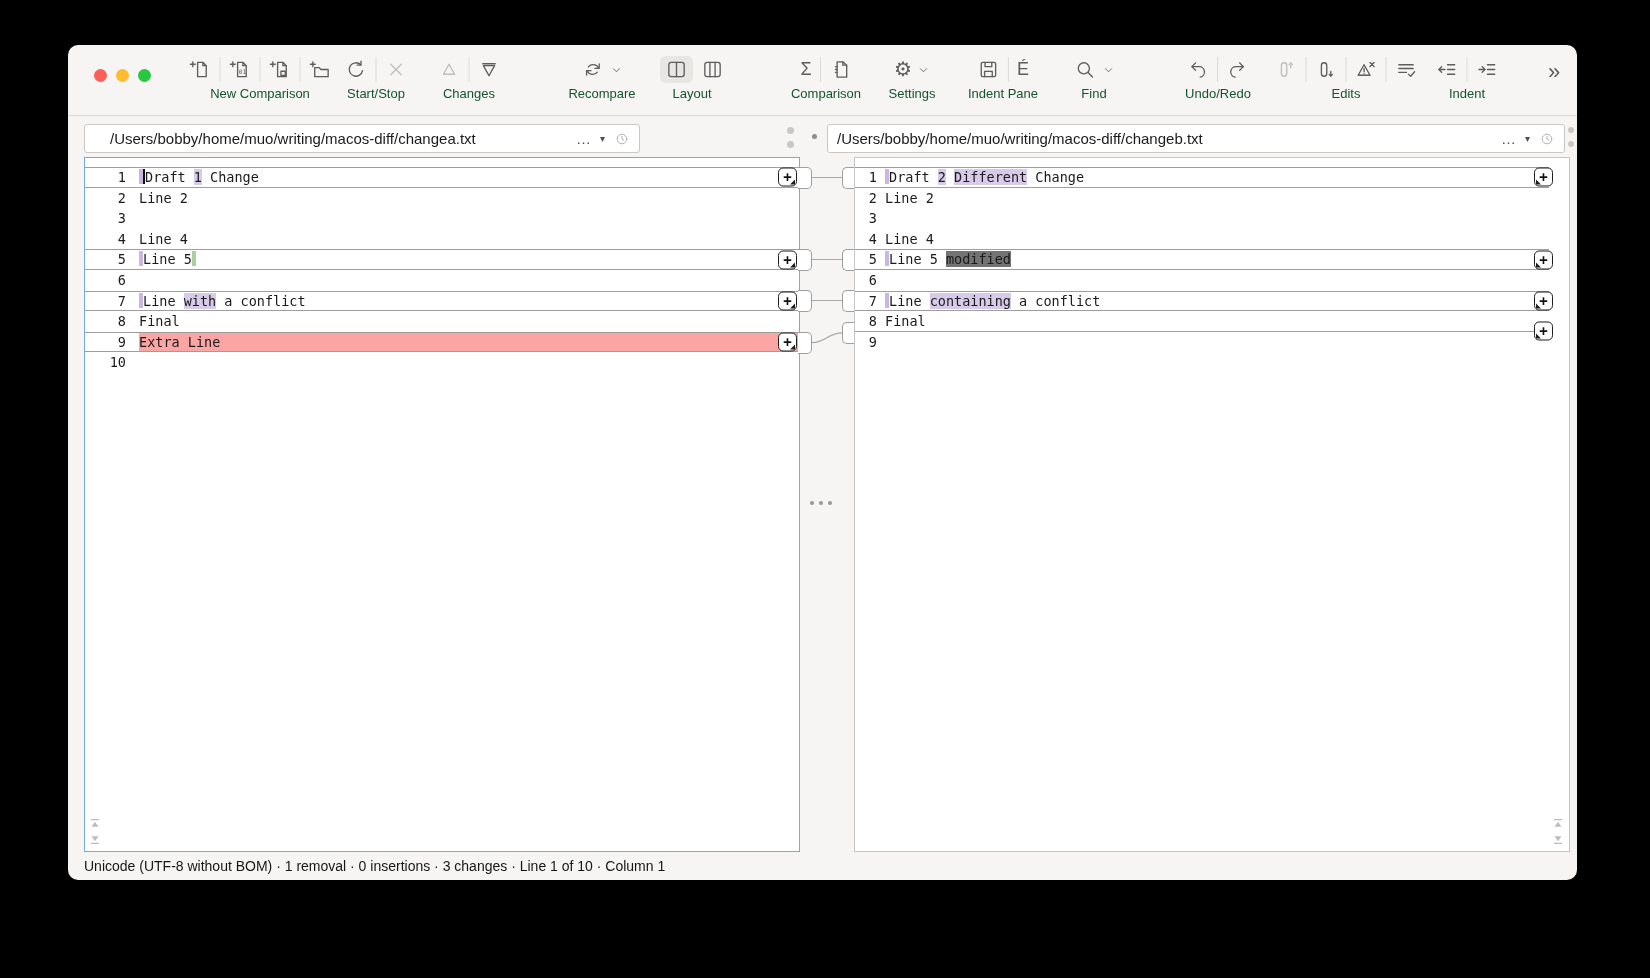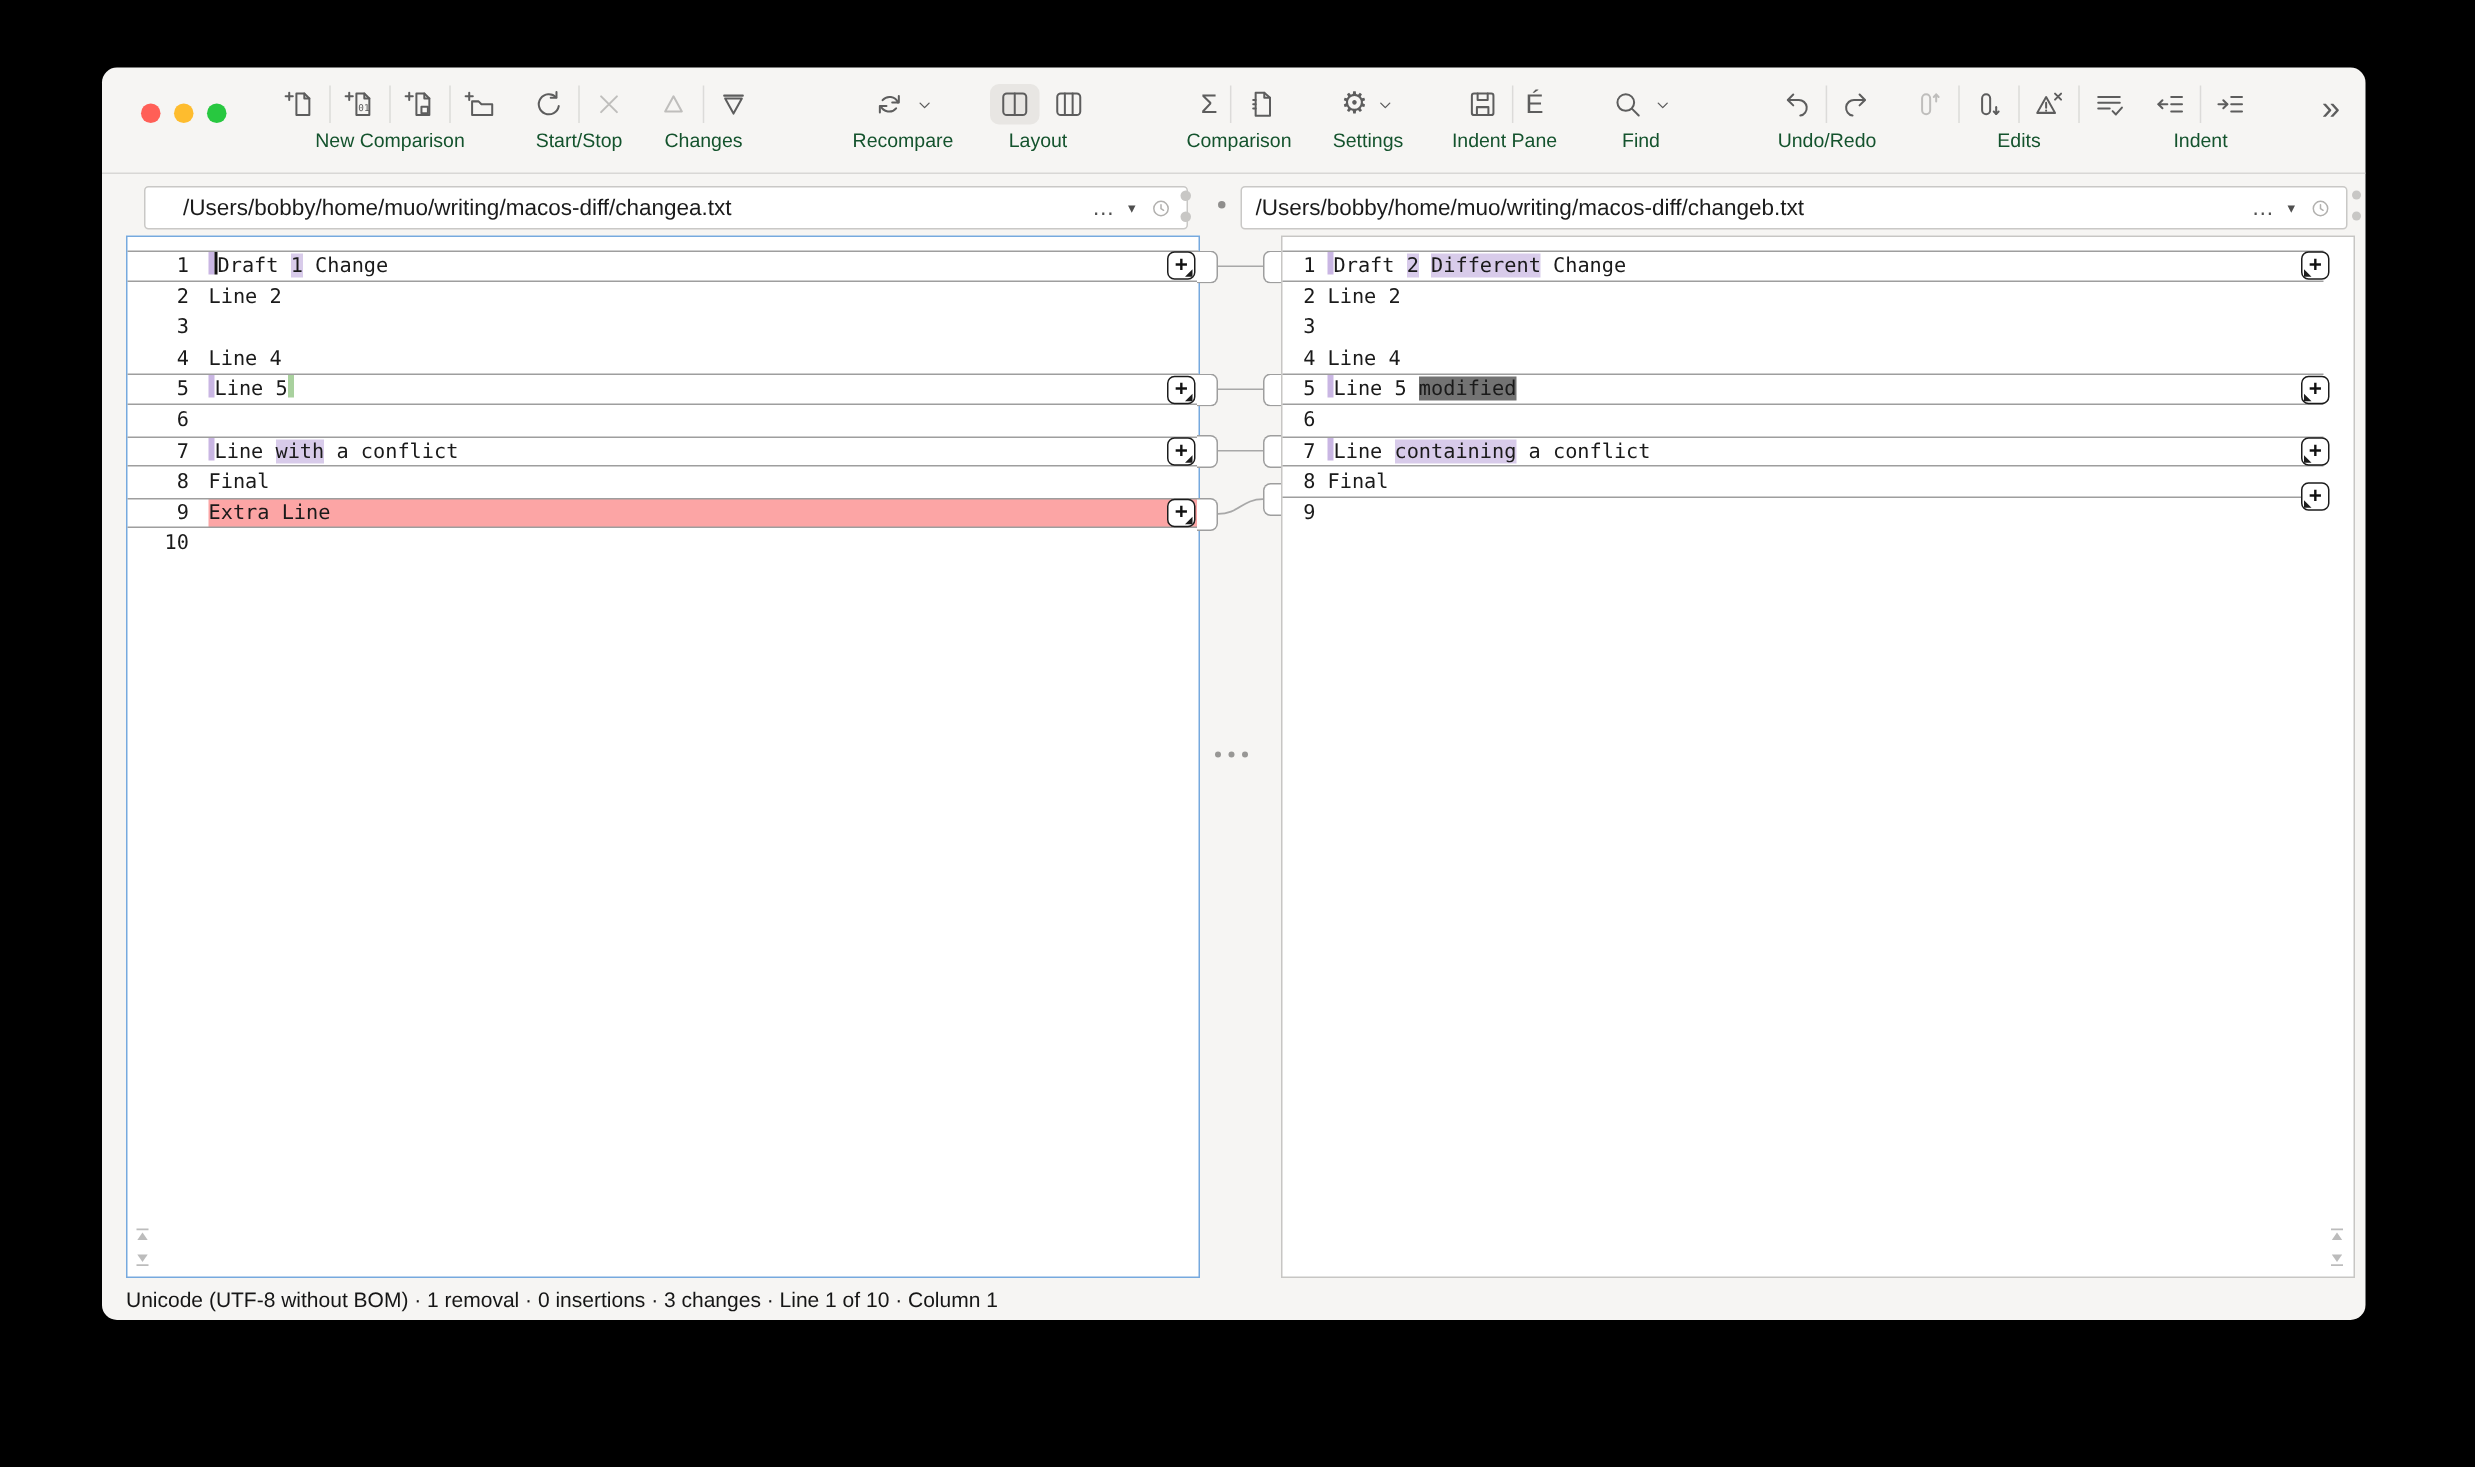--- a/index.html
+++ b/index.html
@@ -25,21 +25,21 @@
   .selbg{background:#e8e6e3;border-radius:6px;padding:2px 5px;}
   .txtico{font-size:18px;line-height:23px;color:#5d5d5d;}
   .txtico.gearg{font-size:20px;}
   .ovflow{position:absolute;left:1486px;top:14px;transform:translateX(-50%);font-size:22px;
           color:#5d5d5d;background:none;border:none;padding:0;cursor:default;}
 
   
   .pathrow{position:relative;height:41px;}
   .pathbox{position:absolute;top:8px;height:29px;background:#fff;border:1px solid #c9c8c6;
            border-radius:3px;display:flex;align-items:center;box-sizing:border-box;padding:0 9px;}
-  .pathbox.leftbox{left:28px;width:696px;padding-left:25px;}
+  .pathbox.leftbox{left:16px;width:556px;padding-left:25px;}
   .pathbox.rightbox{left:759px;width:738px;}
   .ptext{font-size:15px;color:#1b1b1b;flex:1;white-space:nowrap;overflow:hidden;}
   .pmore{color:#4f4f4f;font-size:15px;margin-right:9px;}
   .pcaret{color:#4f4f4f;font-size:10px;margin-right:9px;}
   .phist svg{width:16px;height:16px;stroke:#b2b1af;fill:none;stroke-width:1.5;
              stroke-linecap:round;display:block;}
   .hdot{position:absolute;border-radius:50%;background:#c8c7c5;}
   .hdot.d1{left:719px;top:11px;width:7px;height:7px;}
   .hdot.d2{left:719px;top:25px;width:7px;height:7px;}
   .hdot.single{left:744px;top:18px;width:5px;height:5px;background:#8f8e8c;}
@@ -156,21 +156,21 @@
               <span>
                 <svg class="tico" viewBox="0 0 24 24">
                   <path d="M6.5 19.5V10h4.5l2 2h7.5v7.5z"></path>
                   <path d="M4.5 4v5"></path>
                   <path d="M2 6.5h5"></path>
                 </svg>
               </span>
             </div>
             <div class="tlabel">New Comparison</div>
           </div>
-          <div class="tgroup" style="left: 318px;">
+          <div class="tgroup" style="left: 308px;">
             <div class="ticons">
               <span>
                 <svg class="tico" viewBox="0 0 24 24">
                   <path d="M18.8 13.2A7 7 0 1 1 17 7.2"></path>
                   <path d="M17.2 3.4v4h-4"></path>
                 </svg>
               </span>
               <span class="sep"></span>
               <span class="muted">
                 <svg class="tico" viewBox="0 0 24 24">

